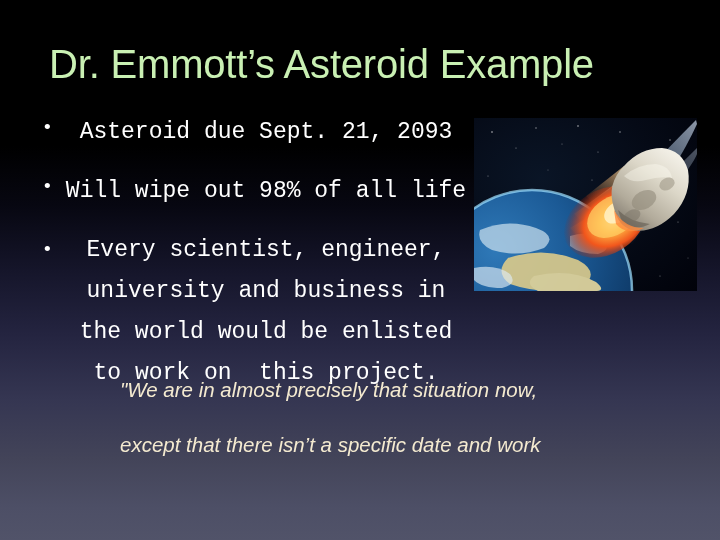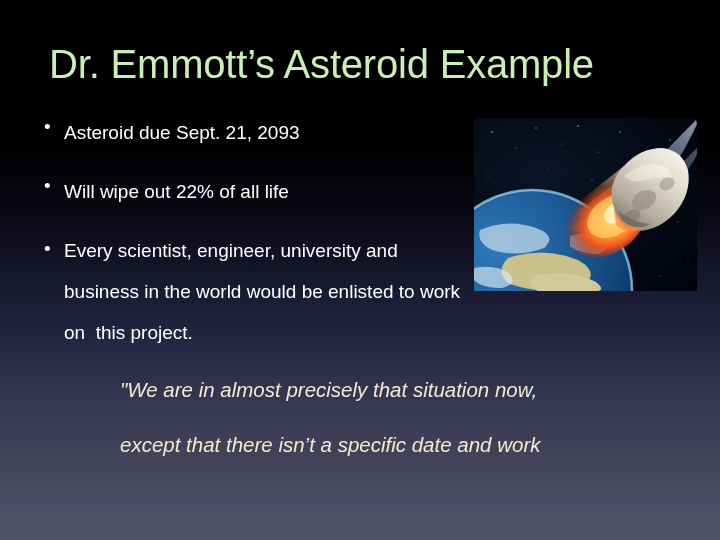--- a/index.html
+++ b/index.html
@@ -60,24 +60,25 @@
     color: #ffffff;
     font-size: 19px;
     line-height: 30px;
     text-align: left;
     padding-left: 6px;
     box-sizing: border-box;
   }
   .bullet-text {
     flex: 1 1 auto;
     color: #ffffff;
-    font-size: 19px;
+    font-size: 23px;
     line-height: 41px;
     white-space: pre-wrap;
-    font-family: Liberation Sans, sans-serif;
+    font-family: Liberation Mono, monospace;
+    text-align: center;
   }
   .bullet-row.multiline .bullet-dot { line-height: 38px; }
 
   
   #asteroid-figure {
     position: absolute;
     left: 474px;
     top: 118px;
     width: 223px;
     height: 173px;
@@ -113,21 +114,21 @@
 
   <div id="bullets">
 
     <div class="bullet-row">
       <span class="bullet-dot">•</span>
       <span class="bullet-text">Asteroid due Sept. 21, 2093</span>
     </div>
 
     <div class="bullet-row">
       <span class="bullet-dot">•</span>
-      <span class="bullet-text">Will wipe out 22% of all life</span>
+      <span class="bullet-text">Will wipe out 98% of all life</span>
     </div>
 
     <div class="bullet-row multiline">
       <span class="bullet-dot">•</span>
       <span class="bullet-text">Every scientist, engineer, university and business in the world would be enlisted to work on  this project.</span>
     </div>
 
   </div>
 
   <div id="asteroid-figure">

